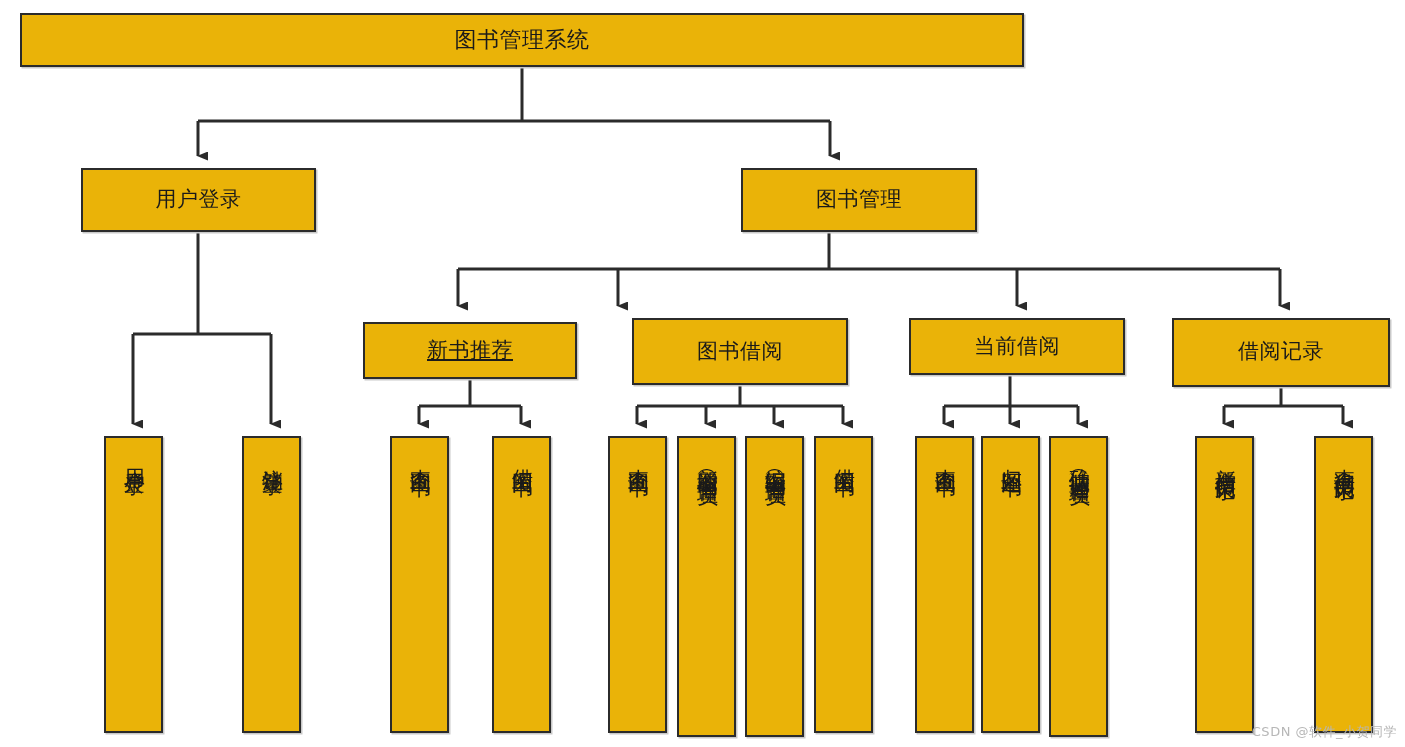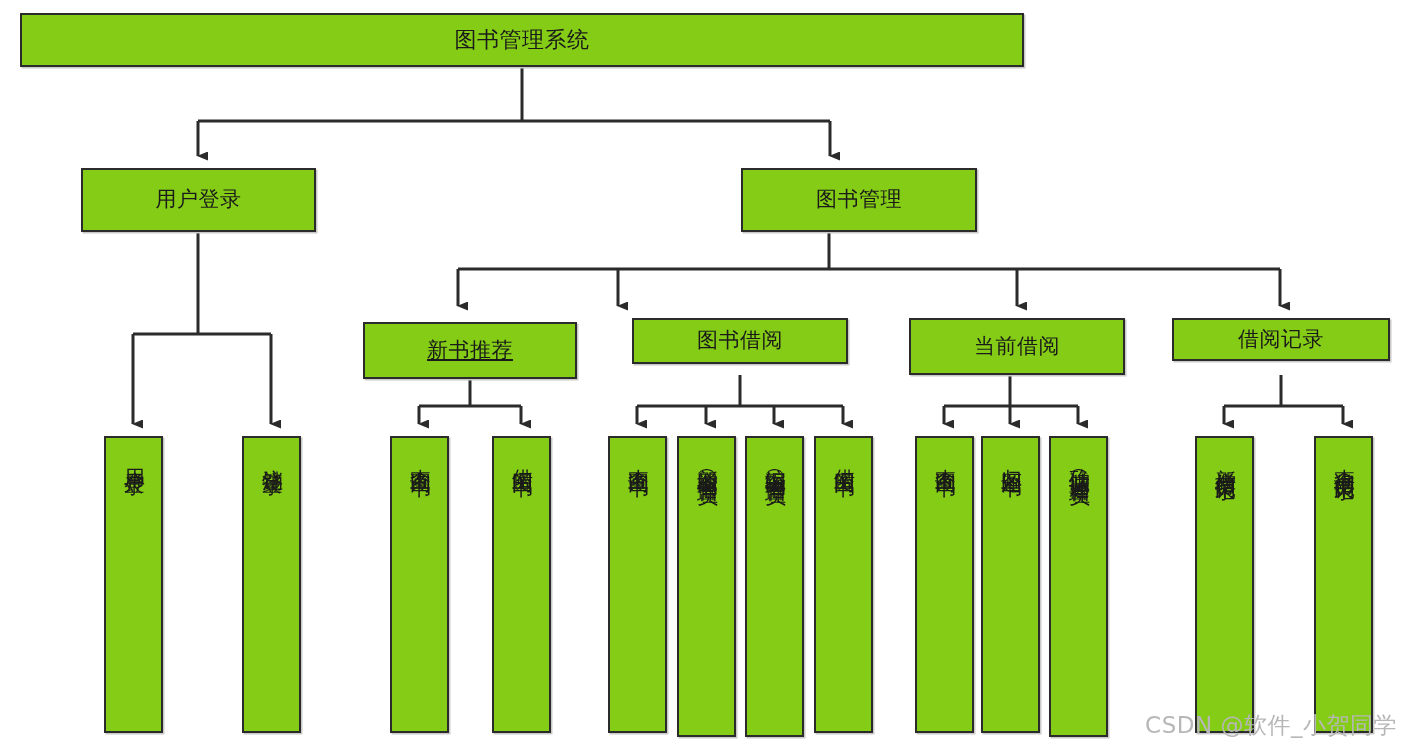--- a/index.html
+++ b/index.html
@@ -21,21 +21,21 @@
     position: absolute;
     left: 0;
     top: 0;
     width: 1405px;
     height: 747px;
     pointer-events: none;
   }
   .node {
     position: absolute;
     box-sizing: border-box;
-    background: #84cc16;
+    background: #eab308;
     border: 2.5px solid #2b2b2b;
     box-shadow: 1.5px 1.5px 0 0 #c9c9c9;
     display: flex;
     align-items: center;
     justify-content: center;
     color: #1a1a1a;
   }
   .node .lbl {
     display: block;
     text-align: center;
@@ -57,21 +57,21 @@
     writing-mode: vertical-rl;
     text-orientation: upright;
     font-size: 21px;
     line-height: 1.04;
     letter-spacing: 2.5px;
   }
   #watermark {
     position: absolute;
     right: 8px;
     bottom: 6px;
-    font-size: 23px;
+    font-size: 13px;
     color: #b7b7b7;
     letter-spacing: 0.5px;
     white-space: nowrap;
   }
 </style>
 </head>
 <body>
 
 <div id="canvas">
 
@@ -132,27 +132,27 @@
   <div class="node horiz" style="left:81px; top:168px; width:235px; height:64px;">
     <span class="lbl">用户登录</span>
   </div>
   <div class="node horiz" style="left:711px; top:168px; width:236px; height:64px;margin-left:30px;">
     <span class="lbl">图书管理</span>
   </div>
 
   <div class="node horiz" style="left:363px; top:322px; width:214px; height:57px;text-decoration:underline;">
     <span class="lbl">新书推荐</span>
   </div>
-  <div class="node horiz" style="left:632px; top:318px; width:216px; height:46px;">
+  <div class="node horiz" style="left:632px; top:318px; width:216px; height:67px;">
     <span class="lbl">图书借阅</span>
   </div>
   <div class="node horiz" style="left:902px; top:318px; width:216px; height:57px;margin-left:7px;">
     <span class="lbl">当前借阅</span>
   </div>
-  <div class="node horiz" style="left:1172px; top:318px; width:218px; height:43px;">
+  <div class="node horiz" style="left:1172px; top:318px; width:218px; height:69px;font-family:Liberation Mono, monospace;">
     <span class="lbl">借阅记录</span>
   </div>
 
   <div class="node vert" style="left:104px; top:436px; width:59px; height:297px;">
     <span class="lbl">用户登录</span>
   </div>
   <div class="node vert" style="left:242px; top:436px; width:59px; height:297px;">
     <span class="lbl">注销登录</span>
   </div>
 

